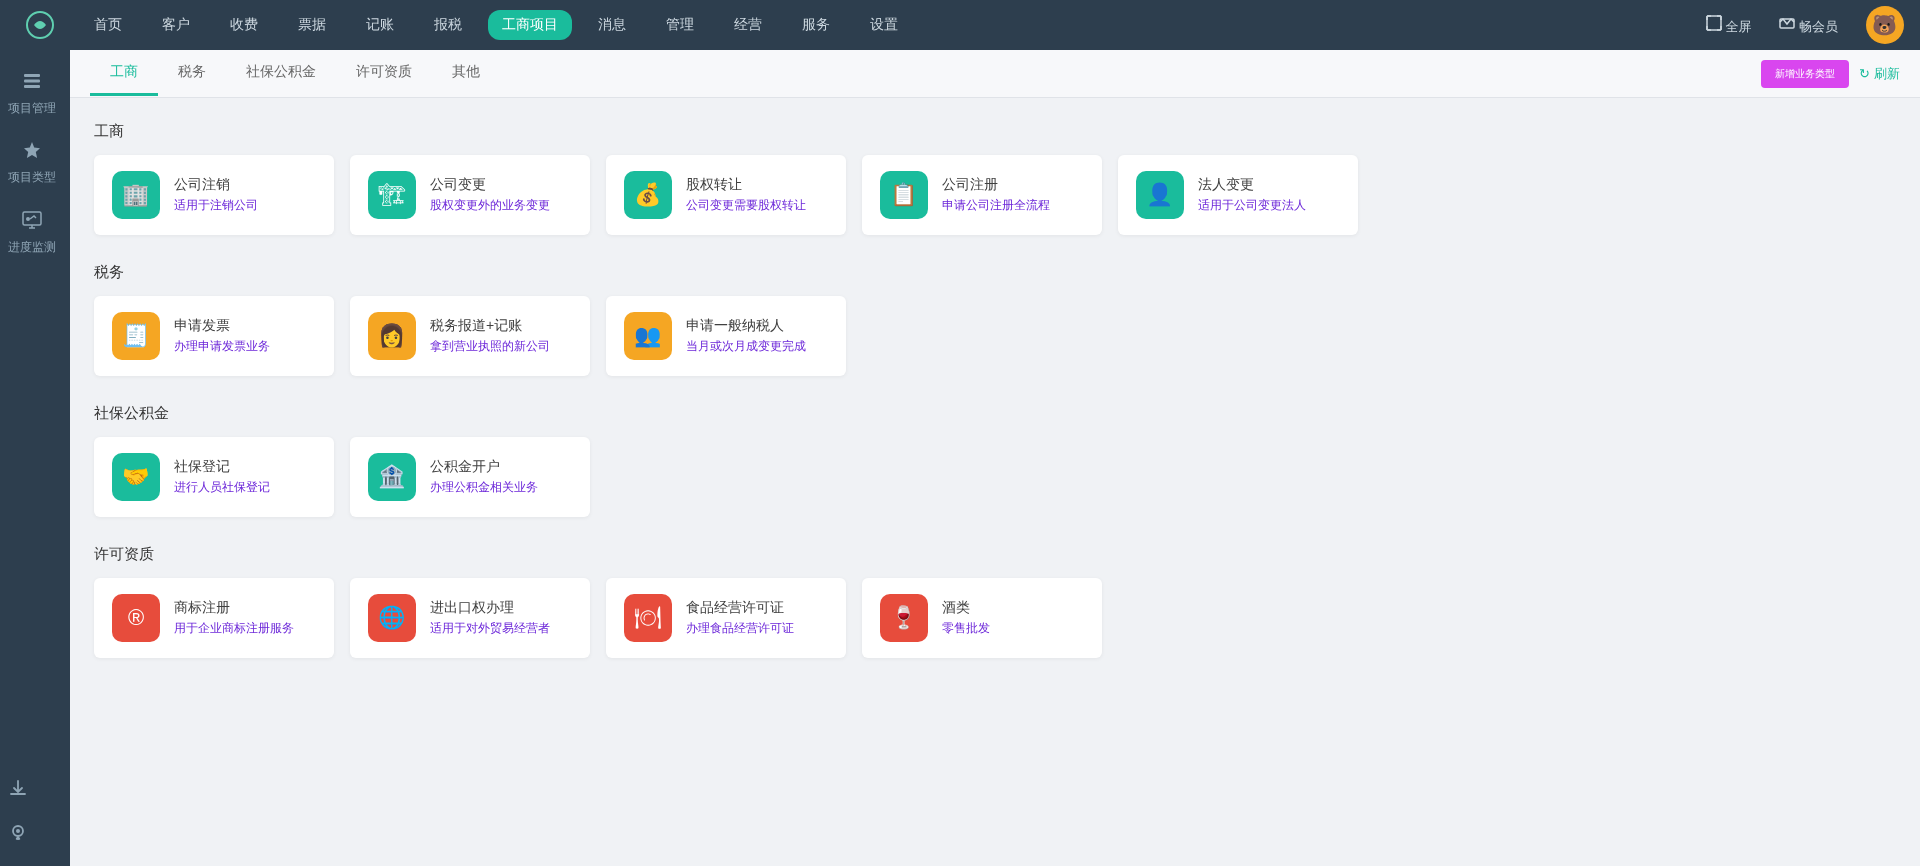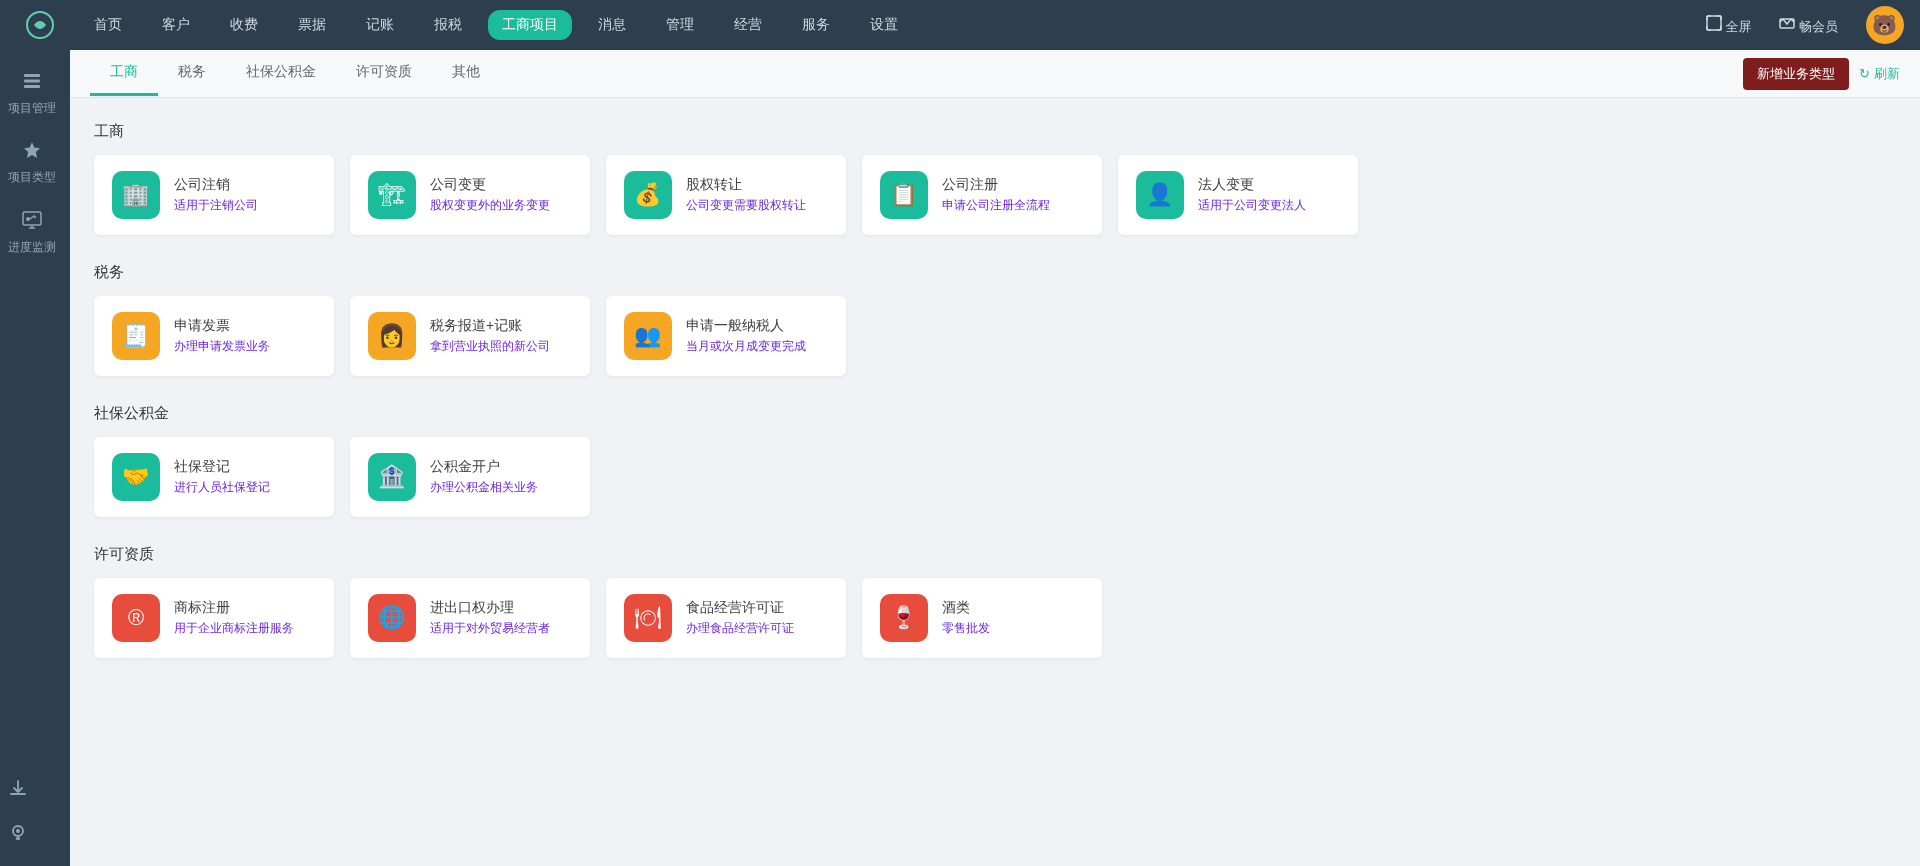--- a/index.html
+++ b/index.html
@@ -153,26 +153,26 @@
       color: #1abc9c;
       border-bottom: 3px solid #1abc9c;
       font-weight: 500;
     }
     .tabs-actions {
       display: flex;
       align-items: center;
       gap: 10px;
     }
     .btn-new-type {
-      background: #7f1d1d;
+      background: #d946ef;
       color: #fff;
       border: none;
       padding: 7px 14px;
       border-radius: 4px;
-      font-size: 13px;
+      font-size: 10px;
       cursor: pointer;
       white-space: nowrap;
       margin-left: 20px;
     }
     .btn-refresh {
       color: #1abc9c;
       font-size: 13px;
       cursor: pointer;
       display: flex;
       align-items: center;

